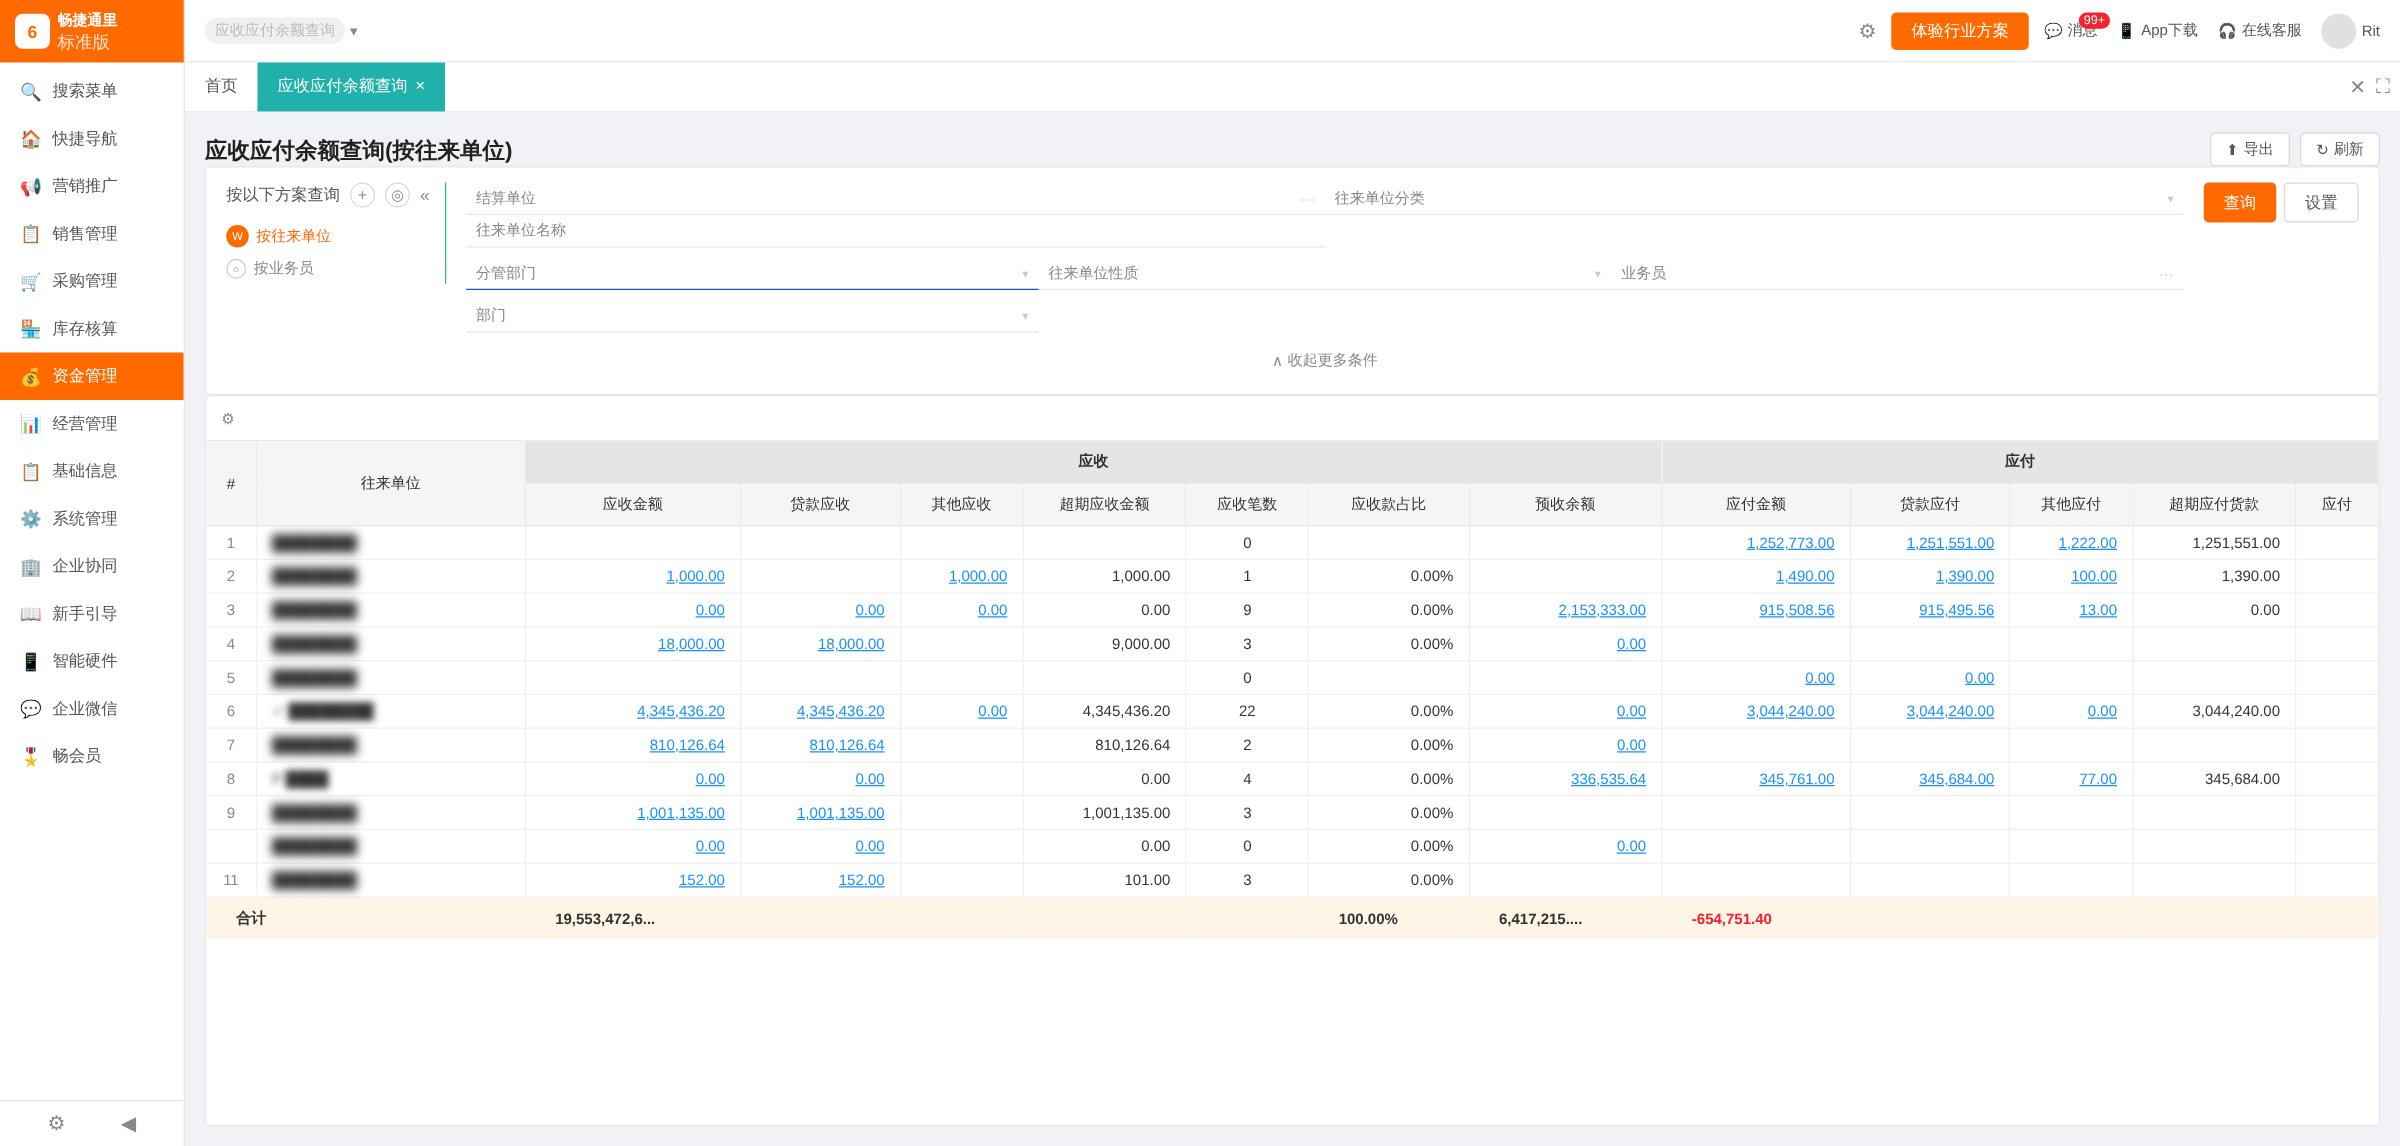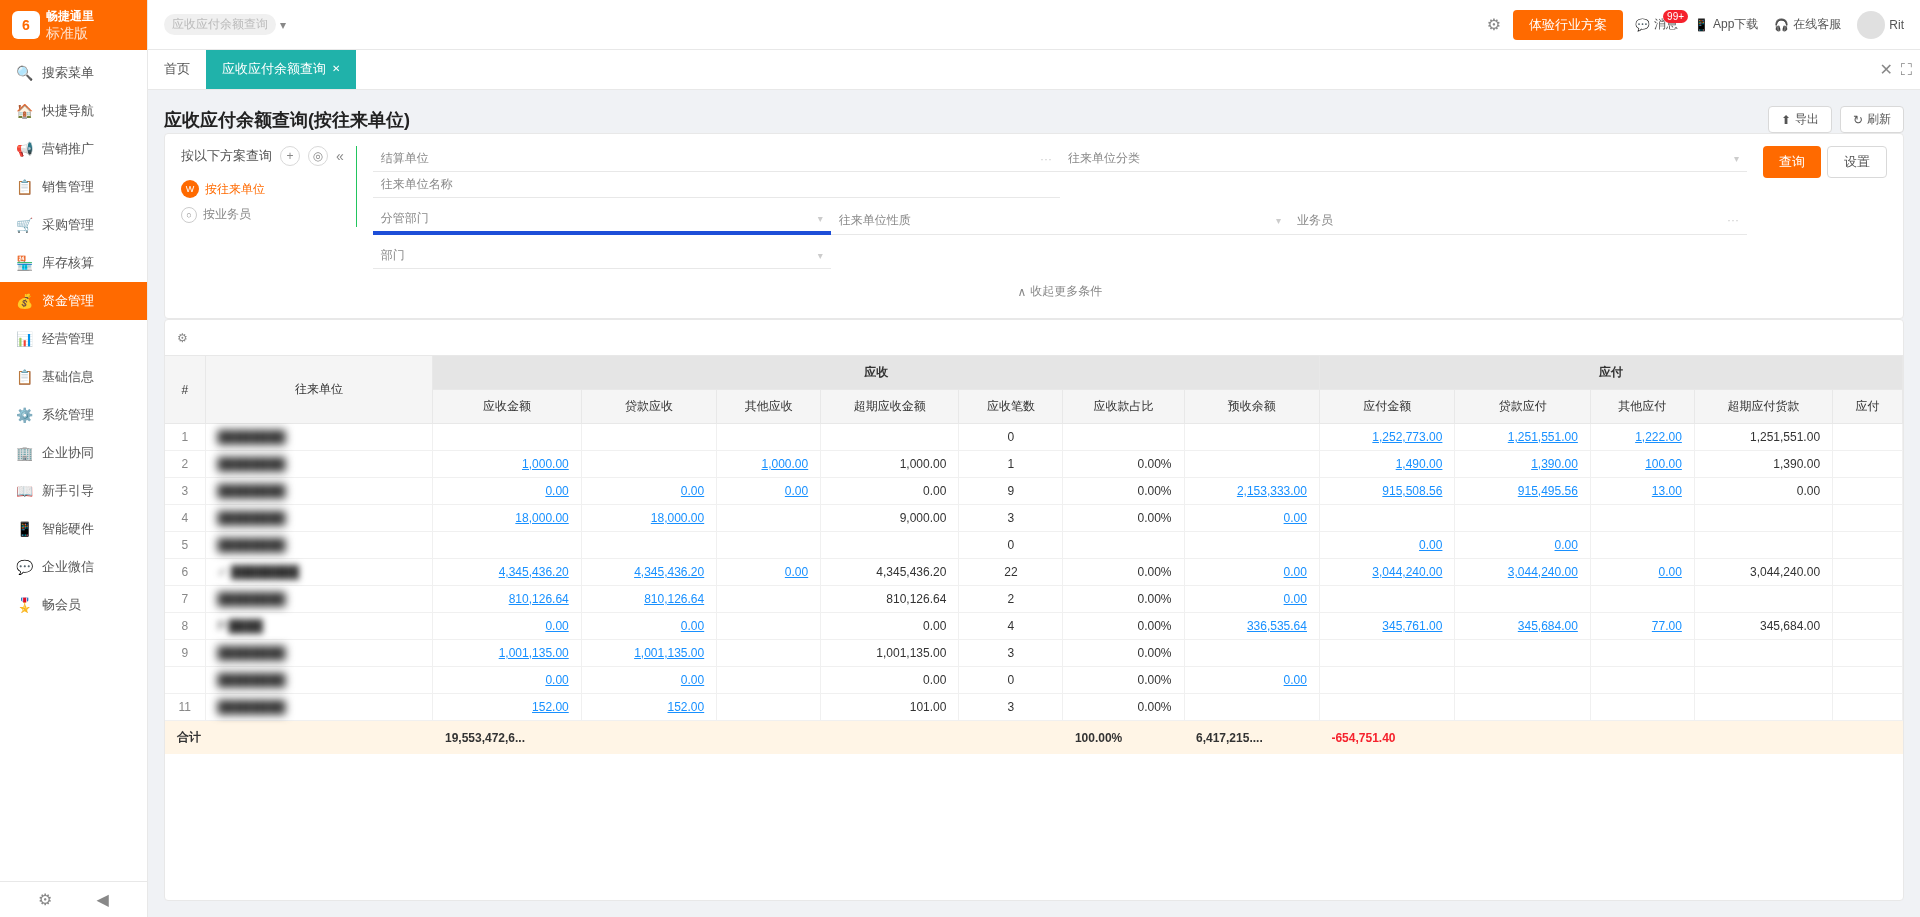--- a/index.html
+++ b/index.html
@@ -70,21 +70,21 @@
     .table-scroll { flex: 1; overflow: auto; }
     table { width: 100%; border-collapse: collapse; font-size: 12px; }
     thead th { background: #f5f5f5; padding: 8px 12px; text-align: center; border-right: 1px solid #e8e8e8; border-bottom: 1px solid #e8e8e8; white-space: nowrap; font-weight: normal; color: #333; position: sticky; top: 0; z-index: 2; }
     thead th.group-header { background: #e5e5e5; font-weight: bold; }
     tbody td { padding: 6px 12px; border-right: 1px solid #f0f0f0; border-bottom: 1px solid #f0f0f0; text-align: right; white-space: nowrap; color: #333; }
     tbody td.center { text-align: center; }
     tbody td.left { text-align: left; }
     tbody td a, .link-cell { color: #1890ff; text-decoration: underline; cursor: pointer; }
     .row-num { text-align: center; color: #888; }
     .footer-row { background: #fff5e6; font-weight: bold; }
-    .footer-row td { padding: 8px 12px; }
+    .footer-row td { padding: 8px 24px; }
     .blurred { filter: blur(4px); user-select: none; }
     .negative { color: #f5222d !important; }
   </style>
 </head>
 <body>
 
 <div class="sidebar">
   <div class="sidebar-logo">
     <div class="logo-icon">
         <span>6</span>
@@ -255,21 +255,21 @@
               <span style="flex:1;"></span>
               <span style="color:#ccc;cursor:pointer;font-size:10px;">▾</span>
             </div>
             <div style="display:flex;align-items:center;border-bottom:1px solid #e8e8e8;padding:4px 8px;gap:4px;">
               <span style="color:#888;font-size:12px;min-width:80px;">往来单位名称</span>
               <span style="flex:1;"></span>
             </div>
           </div>
 
           <div style="display:grid;grid-template-columns:1fr 1fr 1fr;gap:0;margin-bottom:8px;">
-            <div style="display:flex;align-items:center;border-bottom:4px solid #1d4ed8;padding:4px 8px;gap:4px;">
+            <div style="display:flex;align-items:center;border-bottom:1px solid #1d4ed8;padding:4px 8px;gap:4px;">
               <span style="color:#888;font-size:12px;min-width:60px;">分管部门</span>
               <span style="flex:1;"></span>
               <span style="color:#ccc;cursor:pointer;font-size:10px;">▾</span>
             </div>
             <div style="display:flex;align-items:center;border-bottom:1px solid #e8e8e8;padding:4px 8px;gap:4px;">
               <span style="color:#888;font-size:12px;min-width:80px;">往来单位性质</span>
               <span style="flex:1;"></span>
               <span style="color:#ccc;cursor:pointer;font-size:10px;">▾</span>
             </div>
             <div style="display:flex;align-items:center;border-bottom:1px solid #e8e8e8;padding:4px 8px;gap:4px;">

